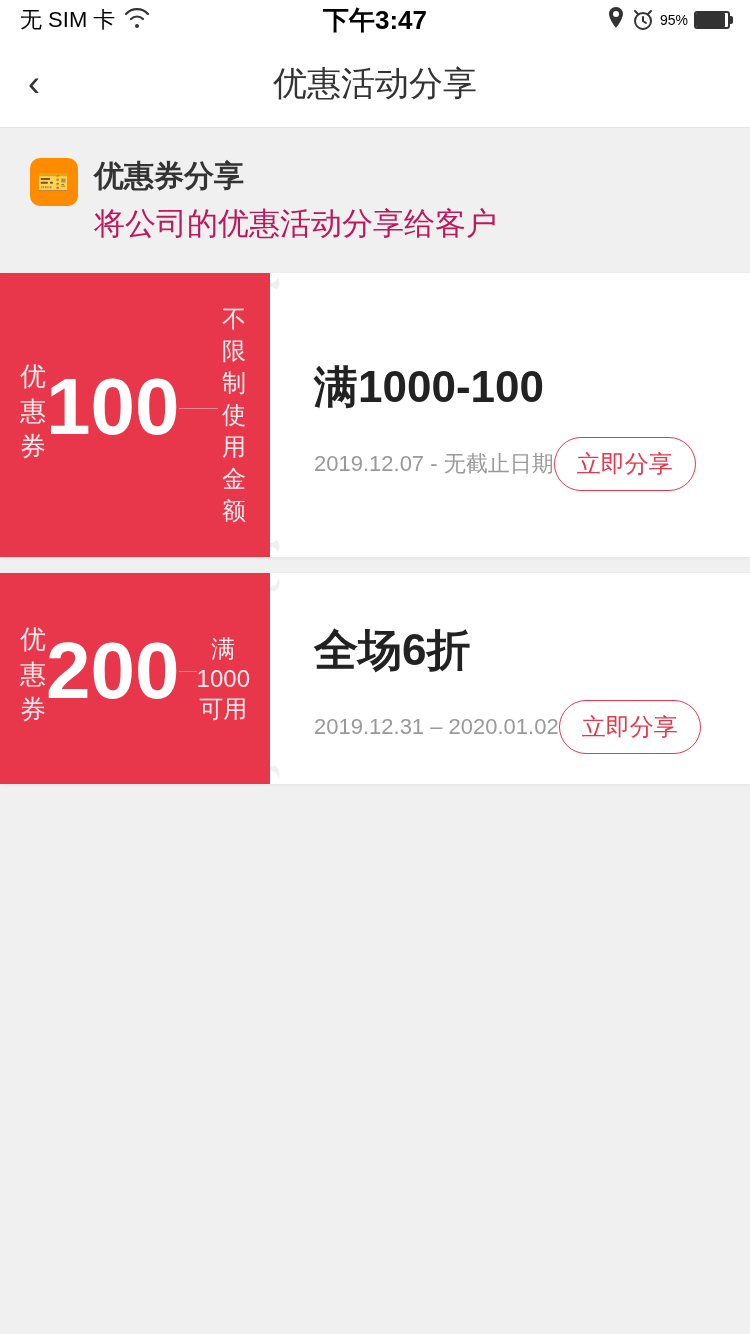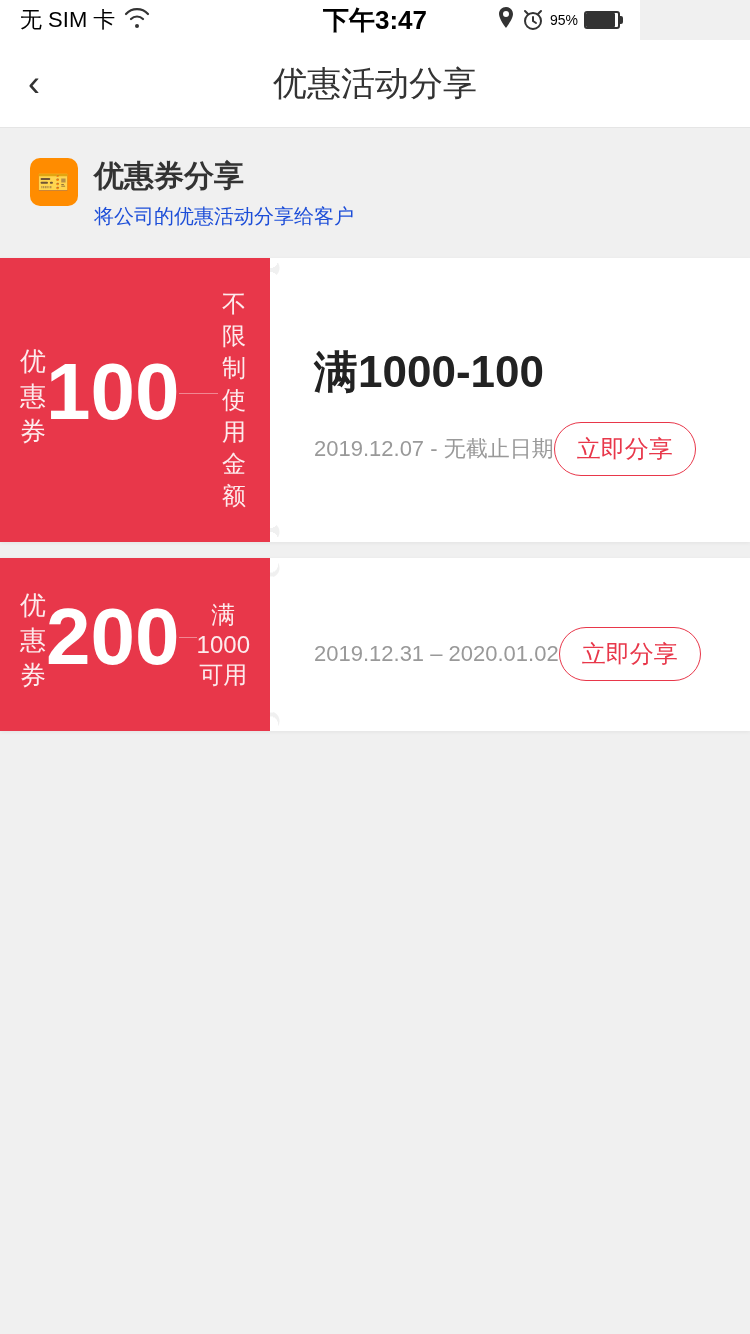--- a/index.html
+++ b/index.html
@@ -7,21 +7,21 @@
     body {
       width: 750px;
       min-height: 1334px;
       background: #f0f0f0;
       font-family: -apple-system, 'PingFang SC', 'Helvetica Neue', Arial, sans-serif;
       overflow-x: hidden;
     }
 
     
     .status-bar {
-      width: 640px;
+      width: 750px;
       height: 40px;
       background: #fff;
       display: flex;
       align-items: center;
       justify-content: space-between;
       padding: 0 20px;
       font-size: 24px;
       font-weight: 500;
     }
     .status-left {
@@ -115,22 +115,22 @@
       flex-shrink: 0;
       margin-top: 2px;
     }
     .section-text h2 {
       font-size: 30px;
       font-weight: 600;
       color: #333;
       margin-bottom: 6px;
     }
     .section-text p {
-      font-size: 20px;
-      color: #1d4ed8;
+      font-size: 31px;
+      color: #be185d;
     }
 
     
     .coupon-list {
       background: #f0f0f0;
       padding: 10px 0 20px 0;
     }
 
     
     .coupon-card {
@@ -310,20 +310,21 @@
       </div>
     </div>
     <div class="coupon-card">
       <div class="coupon-left">
         <div class="coupon-label">优惠券</div>
         <div class="coupon-amount">200</div>
         <div class="coupon-divider"></div>
         <div class="coupon-condition">满1000可用</div>
       </div>
       <div class="coupon-right">
+        <div class="coupon-title">全场6折</div>
         <div class="coupon-date-row">
           <span class="coupon-date">2019.12.31 – 2020.01.02</span>
           <button class="share-btn">立即分享</button>
         </div>
       </div>
     </div>
   </div>
 
 <div class="empty-area"></div>
 

